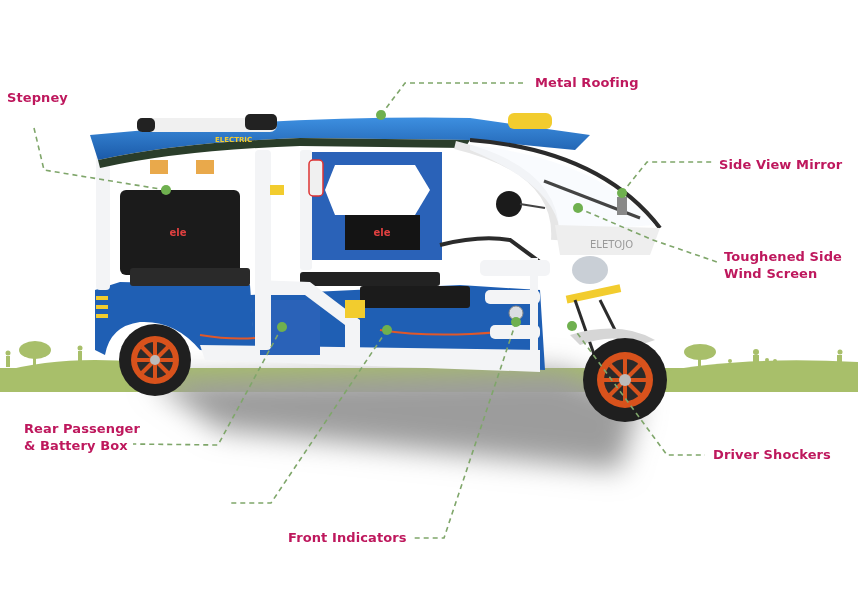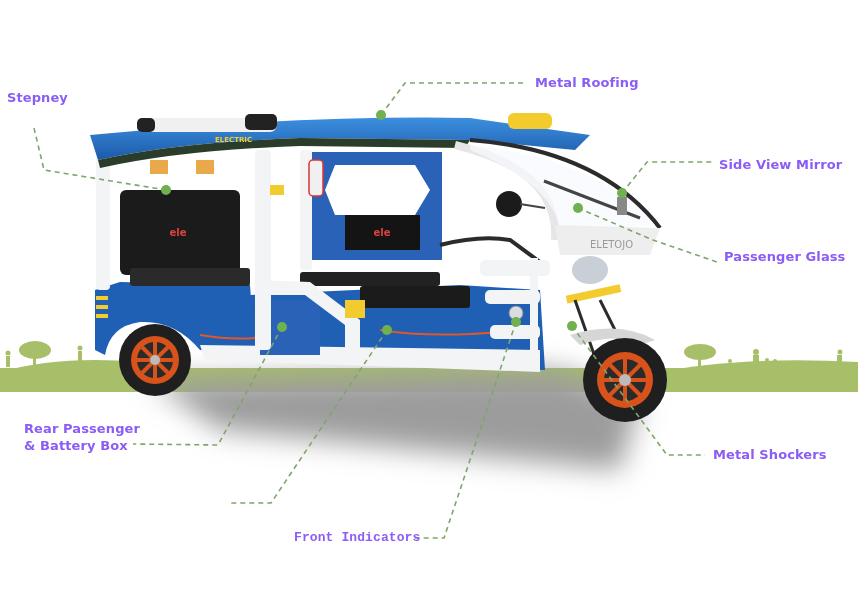--- a/index.html
+++ b/index.html
@@ -1,20 +1,20 @@
 <!DOCTYPE html>
 <html><head>
 <meta charset="utf-8">
 <style>
   html, body { margin: 0; padding: 0; background: #ffffff; }
   body { width: 858px; height: 600px; overflow: hidden; position: relative;
          font-family: "DejaVu Sans", "Liberation Sans", sans-serif; }
   .stage { position: absolute; left: 0; top: 0; width: 858px; height: 600px; }
   svg.art { position: absolute; left: 0; top: 0; }
-  .label { position: absolute; font-weight: bold; font-size: 13px; color: #8b5cf6;
+  .label { position: absolute; font-weight: bold; font-size: 13px; color: #be185d;
            line-height: 17px; white-space: nowrap; letter-spacing: 0.1px; }
   .label span { display: block; }
 </style>
 </head>
 <body>
 
 <div class="stage">
 
   <svg class="art" width="858" height="600" viewBox="0 0 858 600">
     <defs>
@@ -201,25 +201,26 @@
   <div class="label" style="left:7px; top:89px;">
     <span>Stepney</span>
   </div>
   <div class="label" style="left:535px; top:74px;">
     <span>Metal Roofing</span>
   </div>
   <div class="label" style="left:719px; top:156px;text-align:center;">
     <span>Side View Mirror</span>
   </div>
   <div class="label" style="left:724px; top:248px;">
-    <span>Passenger Glass</span>
+    <span>Toughened Side</span>
+    <span>Wind Screen</span>
   </div>
   <div class="label" style="left:24px; top:420px;">
     <span>Rear Passenger</span>
     <span>&amp; Battery Box</span>
   </div>
-  <div class="label" style="left:294px; top:529px;font-family:Liberation Mono, monospace;">
+  <div class="label" style="left:288px; top:529px;">
     <span>Front Indicators</span>
   </div>
   <div class="label" style="left:713px; top:446px;">
-    <span>Metal Shockers</span>
+    <span>Driver Shockers</span>
   </div>
 </div>
 
 </body></html>

